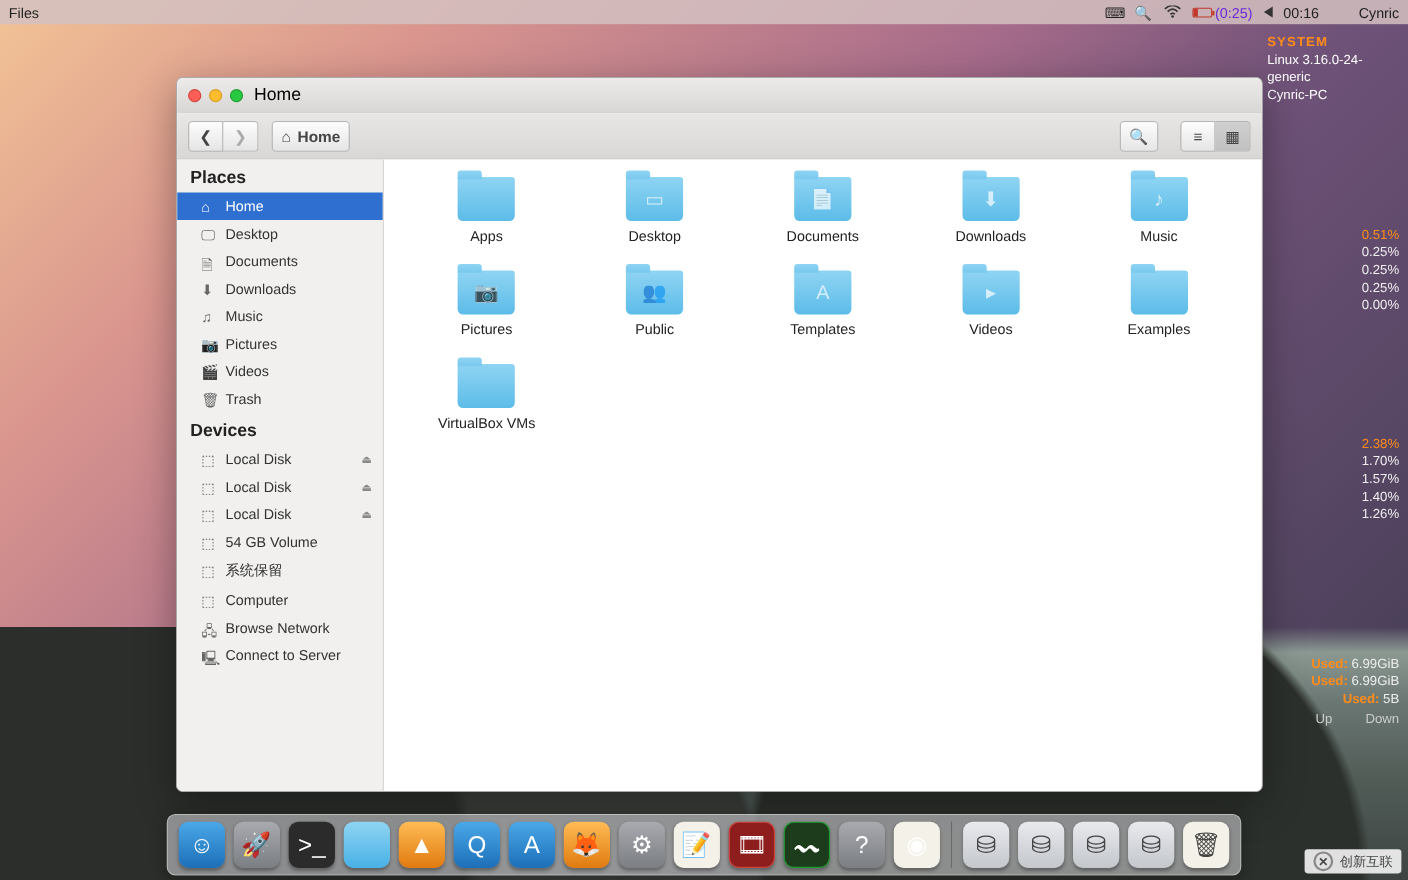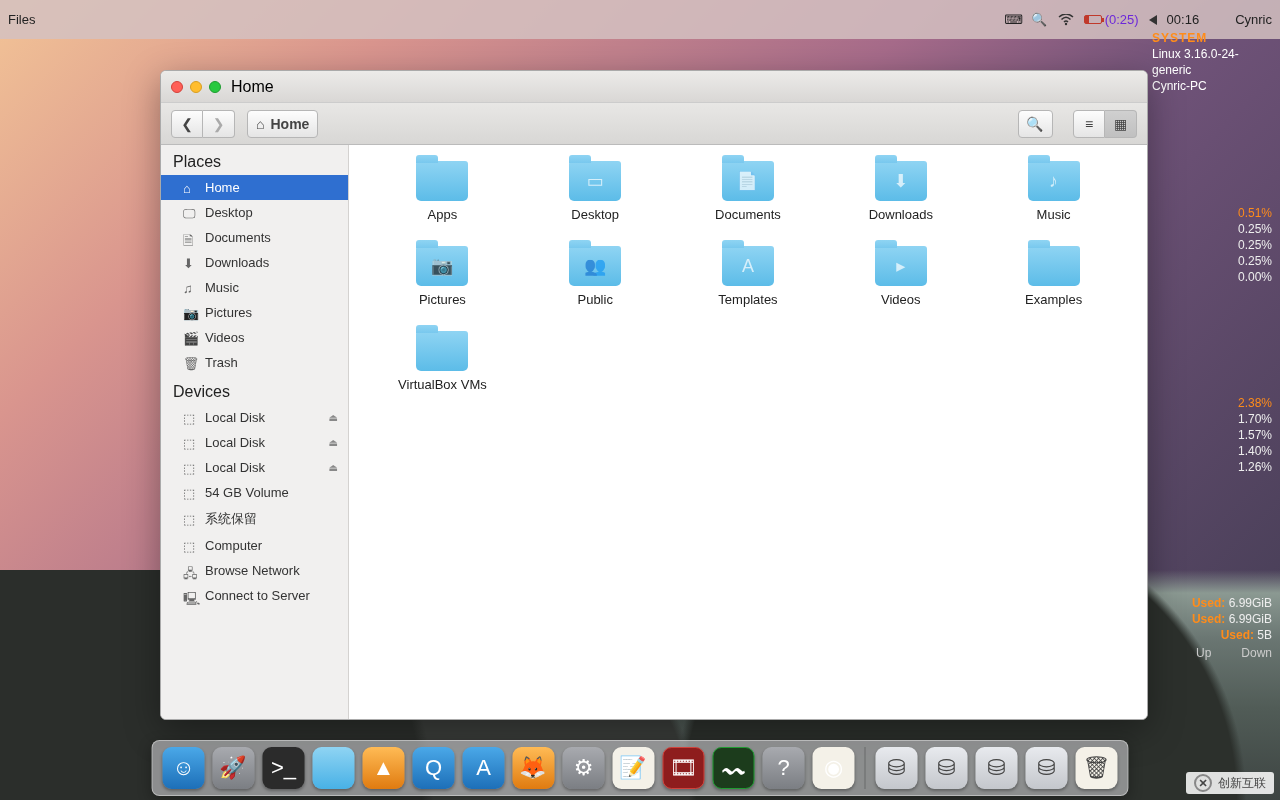--- a/index.html
+++ b/index.html
@@ -10,21 +10,21 @@
 }
 .mountains { position:absolute; bottom:0; left:0; right:0; height:230px;
   background:
     radial-gradient(circle at 10% 100%, #2b2e2b 0 25%, transparent 26%),
     radial-gradient(circle at 40% 100%, #3a3d3a 0 22%, transparent 23%),
     radial-gradient(circle at 75% 100%, #2c302c 0 28%, transparent 29%),
     linear-gradient(0deg, #3d4442 0%, #515c57 40%, #6a7672 70%, #8b9992 90%, transparent 100%);
 }
 
 
-.menubar { position:absolute; top:0; left:0; right:0; height:39px;
+.menubar { position:absolute; top:0; left:0; right:0; height:22px;
   background: rgba(212,193,193,0.85); display:flex; align-items:center;
   padding:0 8px; font-size:13px; color:#222; justify-content:space-between;}
 .menubar .left, .menubar .right { display:flex; align-items:center; gap:12px; }
 .menubar .right { gap:10px; }
 .menubar .ico { width:16px; height:16px; display:inline-flex; align-items:center; justify-content:center;}
 .battery-box{ display:inline-block; width:18px; height:9px; border:1px solid #c0392b; border-radius:2px; position:relative;}
 .battery-box:after{ content:""; position:absolute; right:-3px; top:2px; width:2px; height:4px; background:#c0392b;}
 .battery-box span{ display:block; height:100%; width:25%; background:#c0392b;}
 .speaker-tri{ display:inline-block; width:0; height:0; border-top:5px solid transparent; border-bottom:5px solid transparent; border-right:8px solid #333;}
 
@@ -58,21 +58,21 @@
 .btn:first-child{ border-radius:4px 0 0 4px;}
 .btn:last-child{ border-radius:0 4px 4px 0; border-left:none;}
 .btn.single{ border-radius:4px;}
 .btn.disabled{ color:#aaa;}
 .btn.active{ background:linear-gradient(#d0d0d0,#c0c0c0);}
 .pathbtn{ margin-left:4px; display:flex; align-items:center; gap:6px; font-weight:bold;}
 .spacer{ flex:1;}
 
 .window-body{ flex:1; display:flex; min-height:0;}
 .sidebar{ width:188px; background:#f1f0ef; border-right:1px solid #d4d2d0; overflow:auto;}
-.side-header{ padding:8px 12px 4px; font-weight:normal; color:#222;}
+.side-header{ padding:8px 12px 4px; font-weight:bold; color:#222;}
 .side-item{ display:flex; align-items:center; gap:8px; padding:5px 12px 5px 22px; font-size:13px; color:#333; position:relative;}
 .side-item.active{ background:#2f6fd0; color:#fff;}
 .side-item .eject{ position:absolute; right:10px; font-size:10px; color:#888;}
 .side-ico{ width:14px; height:14px; display:inline-block; color:#666;}
 .side-item.active .side-ico{ color:#fff;}
 
 .content{ flex:1; background:#fff; padding:16px 22px; overflow:auto;}
 .grid{ display:grid; grid-template-columns:repeat(5, 1fr); gap:24px 10px;}
 .folder{ display:flex; flex-direction:column; align-items:center; gap:6px; font-size:13px; color:#222;}
 .folder-ico{ width:52px; height:40px; background:linear-gradient(#8fd4f3,#5cbce8); border-radius:3px 3px 5px 5px; position:relative;}

